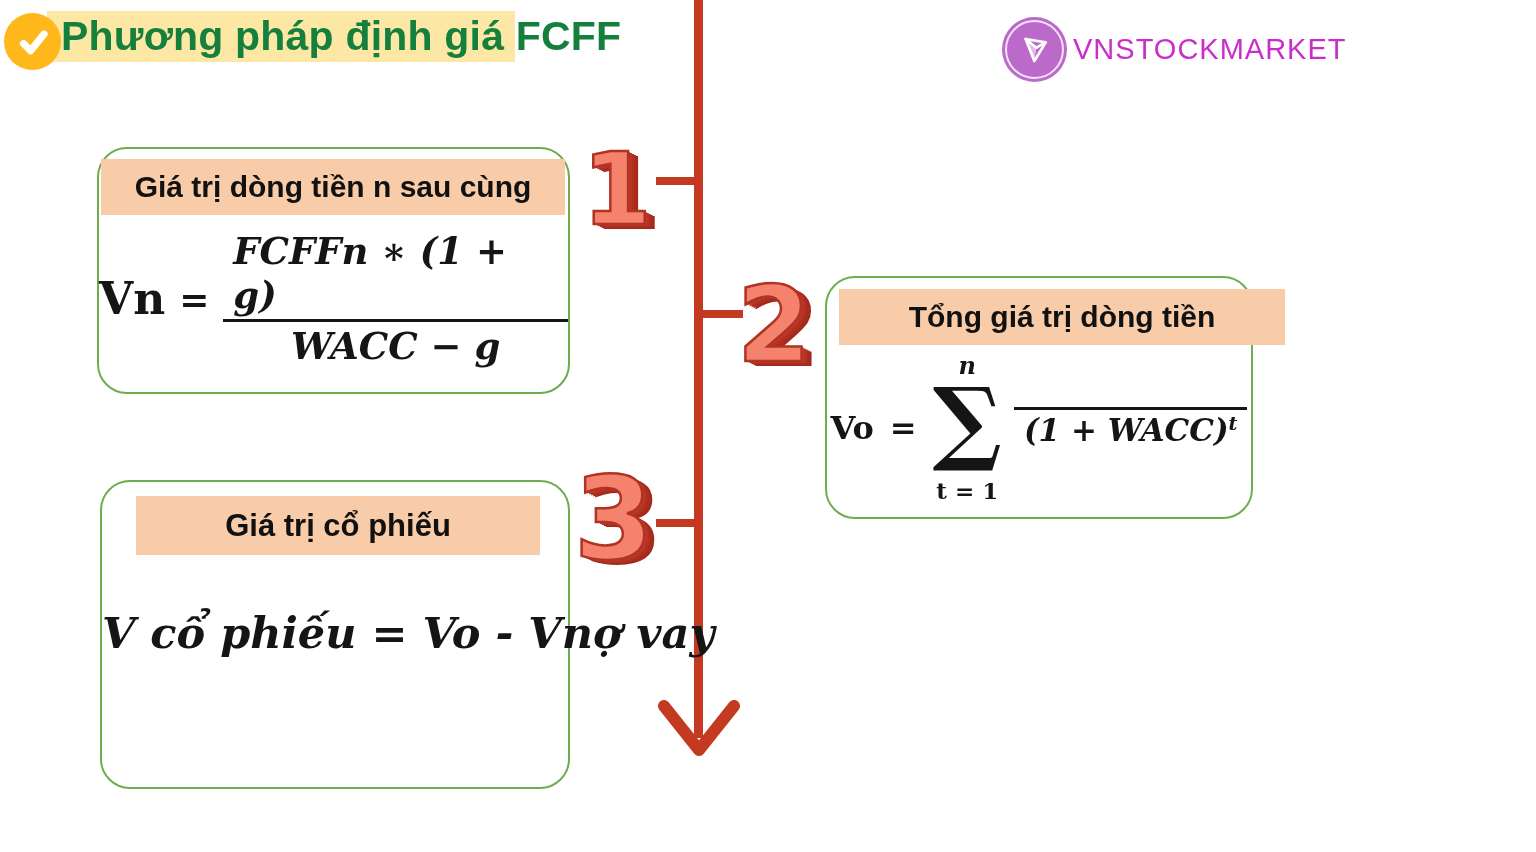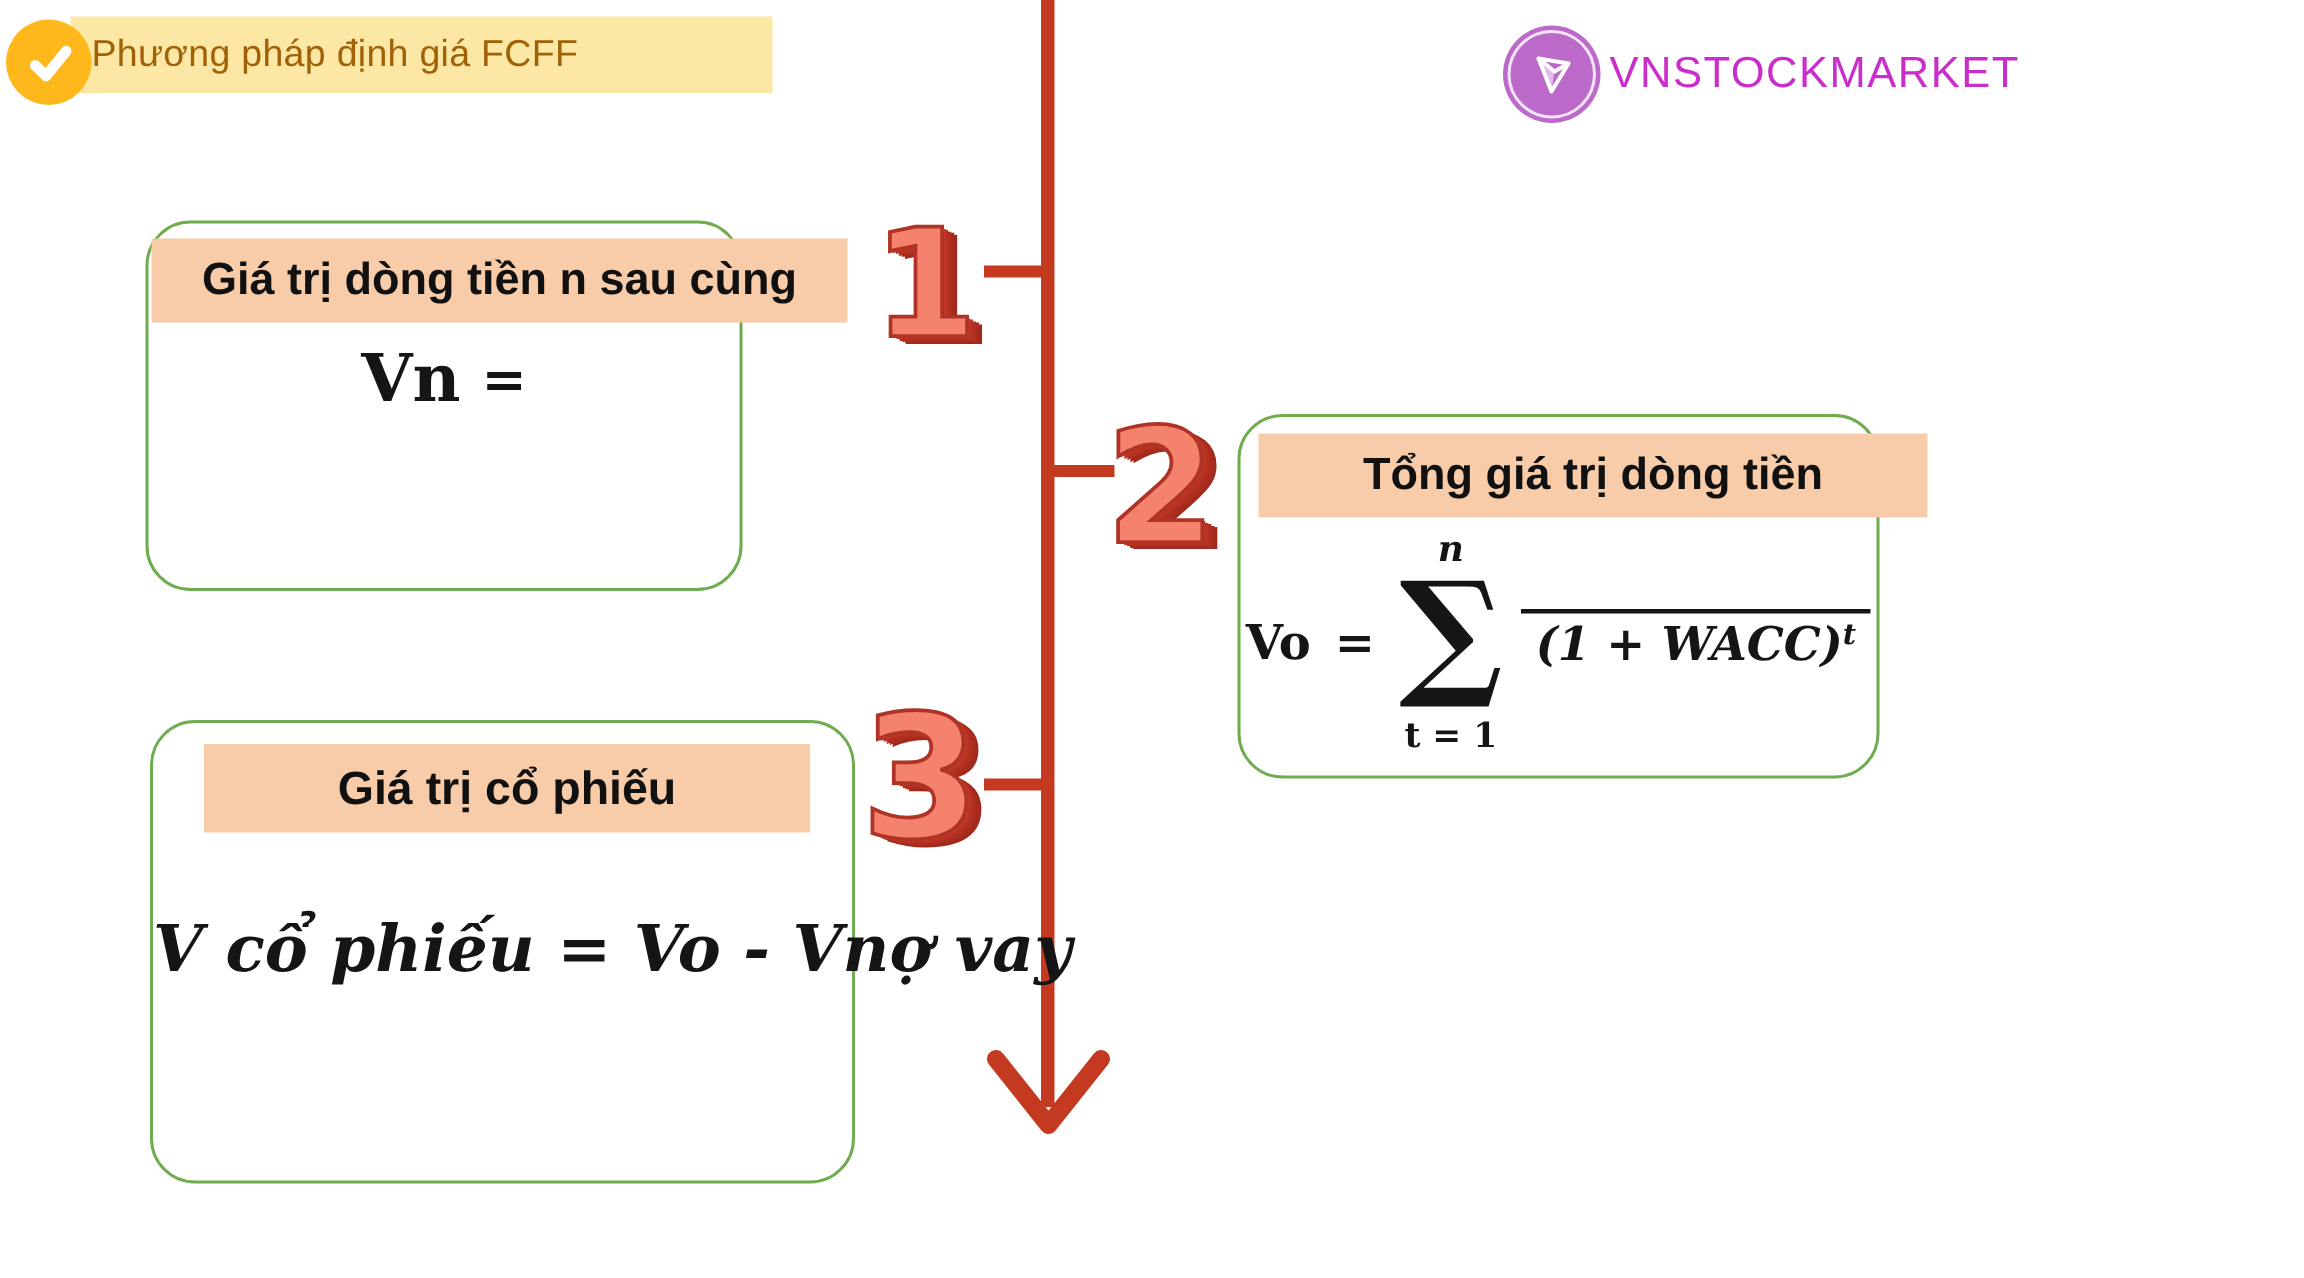--- a/index.html
+++ b/index.html
@@ -5,21 +5,21 @@
   * { margin: 0; padding: 0; box-sizing: border-box; }
   html, body { width: 1536px; height: 852px; background: #ffffff; overflow: hidden; }
   body { font-family: "Liberation Sans", sans-serif; position: relative; }
 
   
   .title-highlight {
     position: absolute; left: 47px; top: 11px; width: 468px; height: 51px;
     background: #fce8a4; display: flex; align-items: center; padding-left: 14px;
   }
   .title-text {
-    color: #a16207; font-size: 25px; font-weight: normal; letter-spacing: 0.2px;
+    color: #15803d; font-size: 41px; font-weight: bold; letter-spacing: 0.2px;
     white-space: nowrap;
   }
   .check-badge {
     position: absolute; left: 4px; top: 13px; width: 57px; height: 57px;
     background: #ffb81c; border-radius: 50%; display: flex; align-items: center; justify-content: center;
   }
 
   
   .brand { position: absolute; left: 1002px; top: 16px; height: 66px; display: flex; align-items: center; }
   .brand-circle {
@@ -50,21 +50,21 @@
                  8px 4px 0 #a82c1e, 10px 5px 0 #a12a1c;
   }
   .step-number-1 { left: 582px; top: 140px; font-size: 100px; }
   .step-number-2 { left: 737px; top: 272px; font-size: 106px; }
   .step-number-3 { left: 574px; top: 462px; font-size: 114px; }
 
   
   .card {
     position: absolute; background: #ffffff; border: 2.5px solid #6fac4e; border-radius: 30px;
   }
-  .card-1 { left: 97px;  top: 147px; width: 398px; height: 247px; }
+  .card-1 { left: 97px;  top: 147px; width: 473px; height: 247px; }
   .card-2 { left: 825px; top: 276px; width: 428px; height: 243px; }
   .card-3 { left: 100px; top: 480px; width: 470px; height: 309px; }
 
   .card-header {
     position: absolute; background: #f8cca9; display: flex; align-items: center; justify-content: center;
     color: #111111; font-weight: bold;
   }
   .card-1 .card-header { left: 2px;  top: 10px; width: 464px; height: 56px; font-size: 30px; }
   .card-2 .card-header { left: 12px; top: 11px; width: 446px; height: 56px; font-size: 30px; }
   .card-3 .card-header { left: 34px; top: 14px; width: 404px; height: 59px; font-size: 31px; }
@@ -134,20 +134,25 @@
 
 <div class="step-number step-number-1">1</div>
 <div class="step-number step-number-2">2</div>
 <div class="step-number step-number-3">3</div>
 
 <div class="card card-1">
   <div class="card-header">Giá trị dòng tiền n sau cùng</div>
   <div class="math math-row formula-1">
     <span class="lhs">Vn</span>
     <span class="eq">=</span>
+    <span class="frac">
+      <span class="num">FCFFn ∗ (1 + g)</span>
+      <span class="bar"></span>
+      <span class="den">WACC − g</span>
+    </span>
   </div>
 </div>
 
 <div class="card card-2">
   <div class="card-header">Tổng giá trị dòng tiền</div>
   <div class="math math-row formula-2">
     <span class="lhs">Vo</span>
     <span class="eq">=</span>
     <span class="sum-block">
       <span class="sum-upper">n</span>

